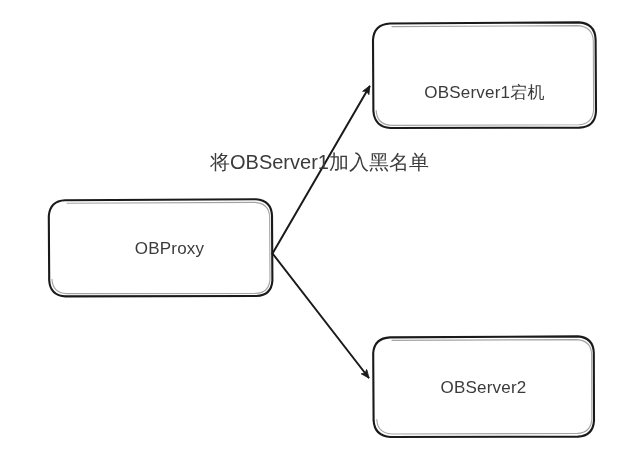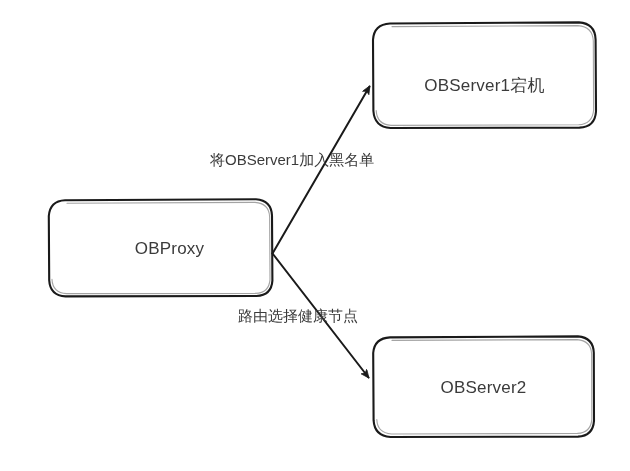--- a/index.html
+++ b/index.html
@@ -38,21 +38,21 @@
     font-weight: 400;
     letter-spacing: 0.2px;
     white-space: nowrap;
     text-align: center;
     line-height: 1;
     font-family: "Liberation Sans", "DejaVu Sans", sans-serif;
   }
   .edge-label {
     position: absolute;
     color: #3b3b3b;
-    font-size: 15px;
+    font-size: 20px;
     font-weight: 400;
     white-space: nowrap;
     line-height: 1;
     font-family: "Liberation Sans", "DejaVu Sans", sans-serif;
   }
   .node-hit {
     position: absolute;
     background: transparent;
   }
 </style>
@@ -89,25 +89,24 @@
 
     <g>
       <path d="M272.5,253.5 L368.5,377.5" fill="none" stroke="#1a1a1a" stroke-width="2" stroke-linecap="round" marker-end="url(#arrowhead)"></path>
     </g>
   </svg>
 
   <div class="node-hit" style="left:49px; top:199px; width:223px; height:97px;">
     <div class="node-label" style="left:0; top:41px; width:241px;">OBProxy</div>
   </div>
 
-  <div class="node-hit" style="left:373px; top:32px; width:223px; height:106px;">
+  <div class="node-hit" style="left:373px; top:39px; width:223px; height:106px;">
     <div class="node-label" style="left:0; top:45px; width:223px;">OBServer1宕机</div>
   </div>
 
   <div class="node-hit" style="left:373px; top:336px; width:221px; height:84px;">
     <div class="node-label" style="left:0; top:43px; width:221px;">OBServer2</div>
   </div>
 
   <div class="edge-label" style="left:210px; top:152px;">将OBServer1加入黑名单</div>
 
-  <div class="edge-label" style="left:238px; top:308px;">路由选择健康节点</div>
 
 </div>
 
 </body></html>

